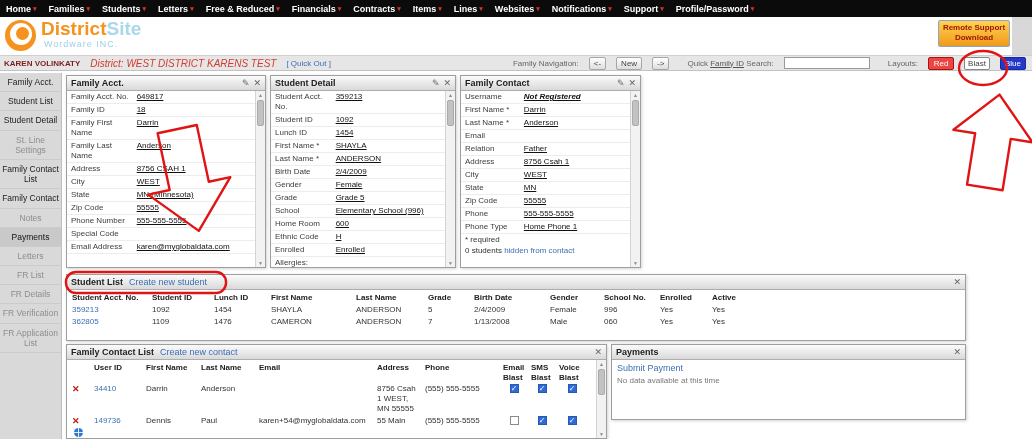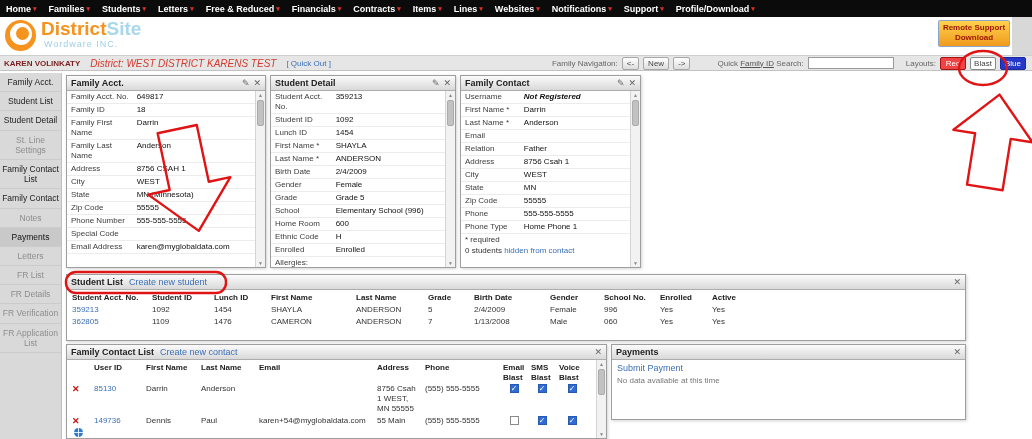--- a/index.html
+++ b/index.html
@@ -23,21 +23,21 @@
   .brand .b2{font-size:19px;font-weight:bold;color:#a9d7ec;}
   .brand-sub{position:absolute;left:44px;top:22px;font-size:9px;color:#9fcfe6;letter-spacing:1px;}
   .corner-strip{position:absolute;right:0;top:0;width:20px;height:38px;background:#d8d8d8;}
   .remote-btn{position:absolute;right:22px;top:3px;width:72px;padding:2px 0;text-align:center;background:linear-gradient(#ffd24f,#f09a1c);border:1px solid #8aa6c9;border-radius:2px;color:#9c1506;font-size:8px;font-weight:bold;line-height:1.3;cursor:pointer;}
 
   
   .toolbar{position:absolute;top:55px;left:0;width:100%;height:16px;background:#e6e6e6;border-top:1px solid #cfcfcf;border-bottom:1px solid #c2c2c2;display:flex;align-items:center;font-size:8px;color:#555;z-index:4;}
   .tb-user{color:#7a1f1f;font-weight:bold;margin-left:4px;}
   .tb-district{color:#d23b2f;font-style:italic;margin-left:10px;font-size:10px;}
   .tb-signout{color:#3b6fb5;margin-left:10px;cursor:pointer;}
-  .tb-right{margin-left:auto;display:flex;align-items:center;gap:4px;margin-right:6px;}
+  .tb-right{margin-left:auto;display:flex;align-items:center;gap:10px;margin-right:6px;}
   .tb-label{color:#666;white-space:nowrap;}
   button{font-family:inherit;}
   .tb-btn{background:linear-gradient(#fff,#ddd);border:1px solid #a7a7a7;border-radius:2px;font-size:8px;color:#444;padding:1px 4px;cursor:pointer;}
   .tb-input{width:86px;height:12px;border:1px solid #9a9a9a;font-size:8px;padding:0 2px;background:#fff;}
   .layout-btn{width:26px;text-align:center;font-size:8px;padding:1px 0;border:1px solid #888;border-radius:2px;cursor:pointer;}
   .layout-red{background:#ef4444;color:#fff;border-color:#a51313;}
   .layout-white{background:#fff;color:#444;}
   .layout-blue{background:#2438c9;color:#fff;border-color:#1a2a9e;}
   .quick-link{text-decoration:underline;color:#555;cursor:pointer;}
 
@@ -50,21 +50,21 @@
   
   .panel{position:absolute;background:#fff;border:1px solid #9e9e9e;box-shadow:1px 1px 3px rgba(0,0,0,.18);z-index:3;}
   .phead{height:15px;display:flex;align-items:center;background:linear-gradient(#fbfbfb,#d9d9d9);border-bottom:1px solid #adadad;padding:0 4px;gap:6px;}
   .ptitle{font-size:9px;font-weight:bold;color:#222;white-space:nowrap;}
   .plink{font-size:9px;color:#3b6fb5;cursor:pointer;white-space:nowrap;}
   .picons{margin-left:auto;display:flex;gap:4px;align-items:center;}
   .pic{font-size:9px;color:#666;cursor:pointer;line-height:1;}
   .fields{position:absolute;left:0;top:15px;right:10px;bottom:0;overflow:hidden;}
   .frow{display:flex;border-bottom:1px solid #ececec;}
   .flabel{width:36%;padding:1px 2px 1px 4px;font-size:8px;color:#3c3c3c;line-height:1.25;}
-  .fvalue{width:64%;padding:1px 2px;font-size:8px;color:#111;line-height:1.25;word-break:break-word;}
+  .fvalue{width:64%;padding:1px 2px;font-size:8px;color:#111;line-height:1.25;word-break:break-word;text-decoration:underline;}
   .fvalue.em{font-weight:bold;font-style:italic;}
   .fnote{padding:1px 4px;font-size:8px;color:#333;}
   .vscroll{position:absolute;top:15px;right:0;bottom:0;width:10px;background:#f2f2f2;border-left:1px solid #d4d4d4;}
   .sarr{position:absolute;left:0;width:100%;text-align:center;font-size:5px;color:#888;height:8px;line-height:8px;cursor:pointer;}
   .sarr.top{top:0;}
   .sarr.bot{bottom:0;}
   .sthumb{position:absolute;left:1px;right:1px;top:9px;height:26px;background:#c2c2c2;border:1px solid #ababab;border-radius:2px;cursor:pointer;}
 
   
   .ptable{border-collapse:collapse;margin:2px 2px;table-layout:fixed;}
@@ -136,21 +136,21 @@
       </div>
       <div class="nav-item">
         <span>Notifications</span>
         <span class="nav-caret">▾</span>
       </div>
       <div class="nav-item">
         <span>Support</span>
         <span class="nav-caret">▾</span>
       </div>
       <div class="nav-item">
-        <span>Profile/Download</span>
+        <span>Profile/Password</span>
         <span class="nav-caret">▾</span>
       </div>
     </nav>
 
   <header class="header">
     <div class="logo">
       <span class="c1"></span>
         <span class="c2"></span>
         <span class="c3"></span>
     </div>
@@ -167,21 +167,21 @@
 
   <div class="toolbar">
     <span class="tb-user">KAREN VOLINKATY</span>
     <span class="tb-district">District: WEST DISTRICT KARENS TEST</span>
     <span class="tb-signout">[ Quick Out ]</span>
     <div class="tb-right">
       <span class="tb-label">Family Navigation:</span>
       <button class="tb-btn">&lt;-</button>
       <button class="tb-btn">New</button>
       <button class="tb-btn">-&gt;</button>
-      <span class="tb-label" style="margin-left:23px">
+      <span class="tb-label" style="margin-left:8px">
         <span>Quick</span>
         <span class="quick-link">Family ID</span>
         <span>Search:</span>
       </span>
       <input class="tb-input" value="" style="">
       <span class="tb-label" style="margin-left:8px">Layouts:</span>
       <button class="layout-btn layout-red">Red</button>
       <button class="layout-btn layout-white">Blast</button>
       <button class="layout-btn layout-blue">Blue</button>
     </div>
@@ -495,21 +495,21 @@
             <th>Address</th>
             <th>Phone</th>
             <th class="center">Email Blast</th>
             <th class="center">SMS Blast</th>
             <th class="center">Voice Blast</th>
           </tr>
         </thead>
         <tbody>
           <tr>
             <td><span class="del">✕</span></td>
-            <td><span class="link">85130</span></td>
+            <td><span class="link">34410</span></td>
             <td>Darrin</td>
             <td>Anderson</td>
             <td></td>
             <td>8756 Csah 1 WEST, MN 55555</td>
             <td>(555) 555-5555</td>
             <td class="center"><span class="cb checked">✓</span></td>
             <td class="center"><span class="cb checked">✓</span></td>
             <td class="center"><span class="cb checked">✓</span></td>
           </tr>
           <tr>

